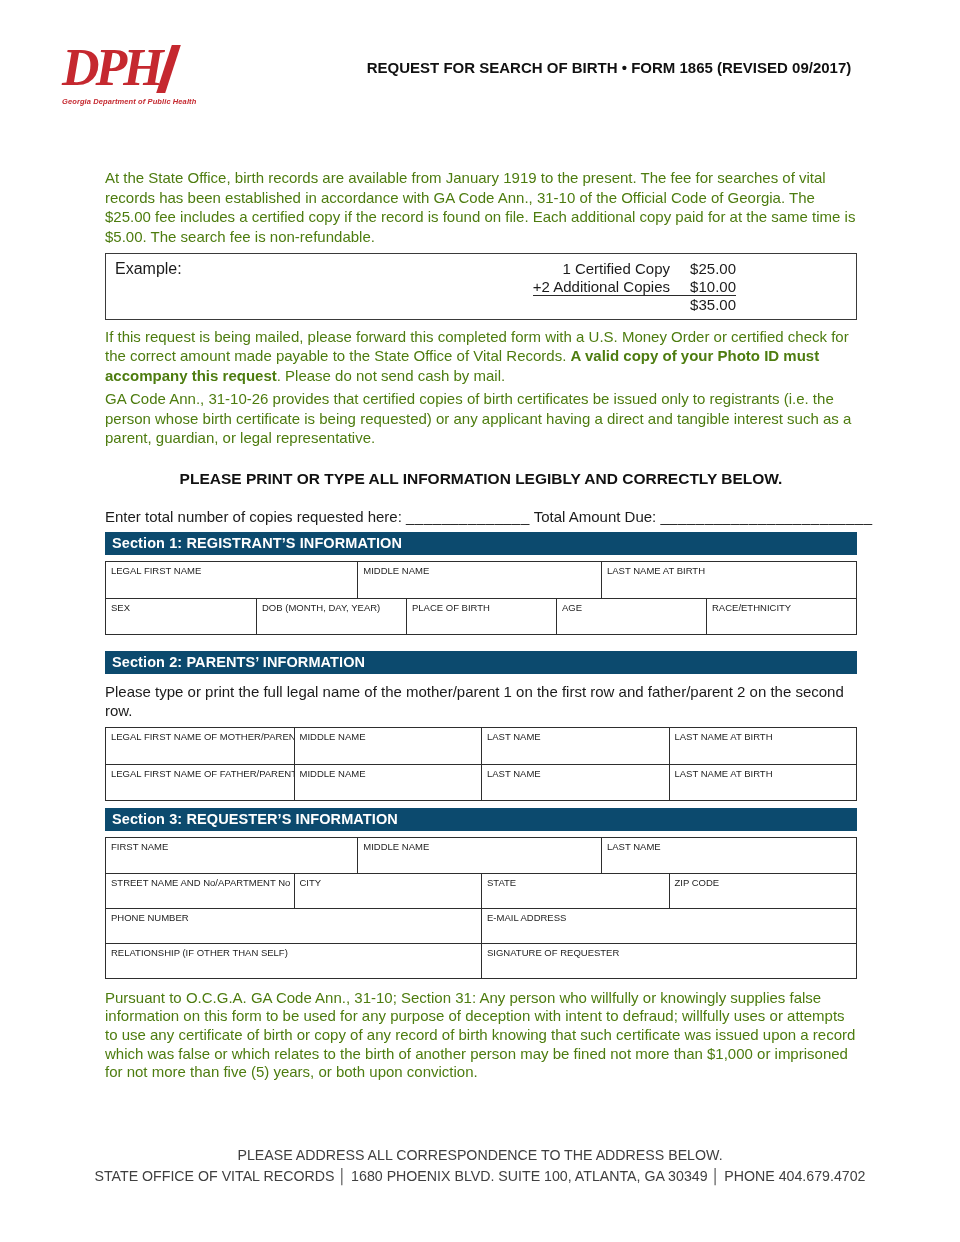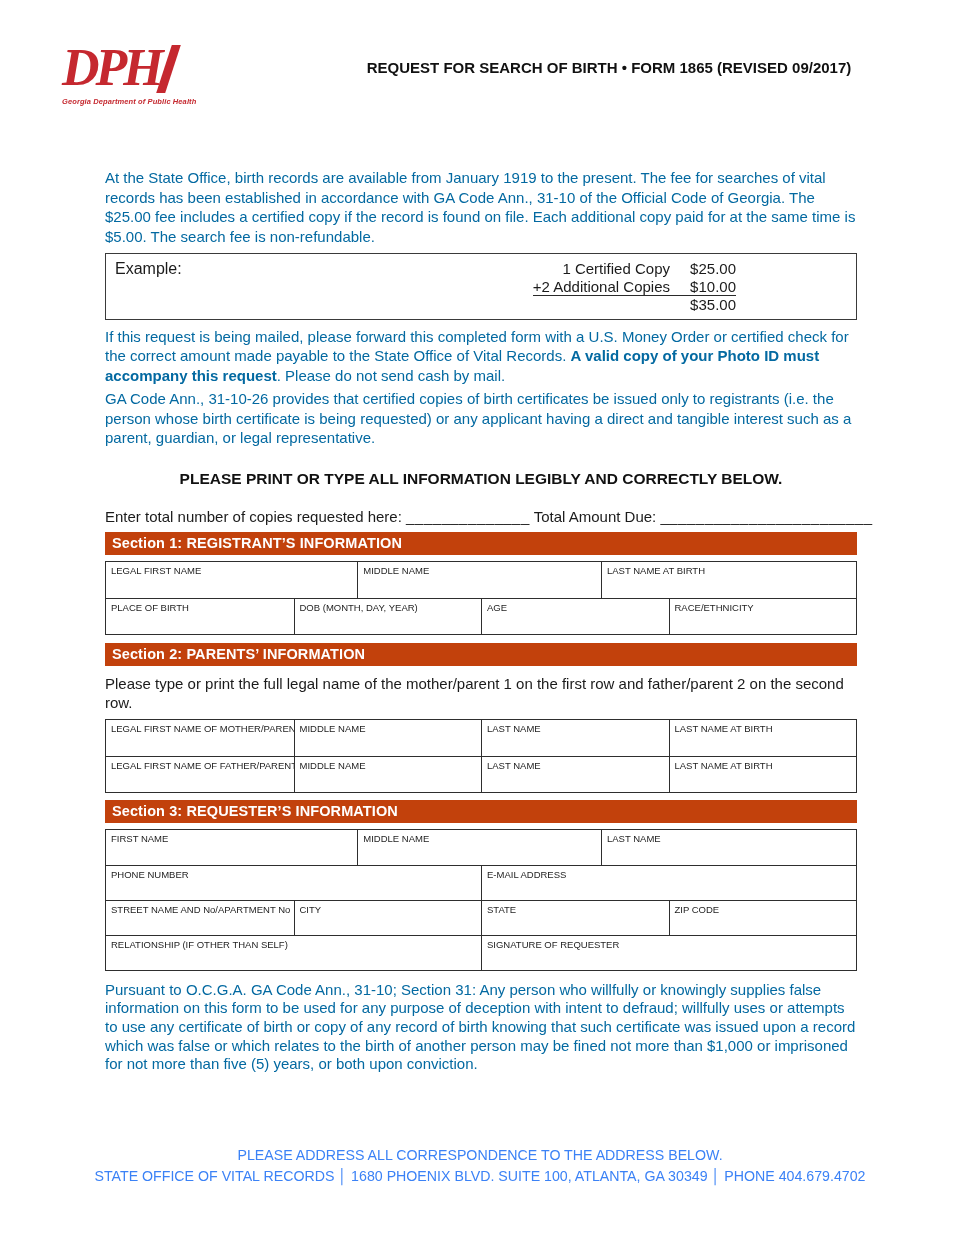--- a/index.html
+++ b/index.html
@@ -36,21 +36,21 @@
   }
   .form-title {
     position:absolute; top:59px; left:0; width:100%;
     padding-left:258px;
     text-align:center;
     font-weight:bold; font-size:15px; color:#111;
   }
 
   
   .content { position:absolute; top:168px; left:105px; width:752px; }
-  .para { font-size:15px; line-height:19.5px; color:#0369a1; }
+  .para { font-size:15px; line-height:19.5px; color:#4d7c0f; }
   .b { font-weight:bold; }
 
   
   .example-box {
     margin-top:7px;
     border:1.5px solid #3a3a3a;
     padding:6px 2px 5px 9px;
     display:flex; align-items:flex-start;
     min-height:62px;
   }
@@ -70,28 +70,28 @@
     margin-top:22px; text-align:center;
     font-weight:bold; font-size:15.5px; color:#111;
   }
 
   .copies-line { margin-top:20px; font-size:15px; white-space:nowrap; }
   .copies-line .blank { letter-spacing:0.5px; }
 
   
   .section-bar {
     margin-top:7px;
-    background:#c2410c; color:#fff;
+    background:#0c4a6e; color:#fff;
     height:23px; line-height:23px;
     font-weight:bold; font-size:14.5px;
     padding-left:7px;
     letter-spacing:0.1px;
   }
   .section-bar.s1 { margin-top:7px; }
-  .section-bar.s2 { margin-top:8px; }
+  .section-bar.s2 { margin-top:16px; }
   .section-bar.s3 { margin-top:7px; }
 
   
   .ftable { margin-top:6px; border:1px solid #2e2e2e; }
   .frow { display:flex; height:36px; overflow:hidden; }
   .frow + .frow { border-top:1px solid #2e2e2e; }
   .frow35 { height:35px; }
   .fcell { position:relative; min-width:0; }
   .fcell + .fcell { border-left:1px solid #2e2e2e; }
   .fcell .flabel {
@@ -105,21 +105,21 @@
   .w50 { flex:1 1 50%; }
 
   .s2-note { margin-top:8px; font-size:15px; line-height:19.5px; }
   .t2 { margin-top:6px; }
 
   .legal { margin-top:10px; font-size:15px; line-height:18.7px; }
 
   
   .footer {
     position:absolute; top:1145px; left:0; width:100%;
-    text-align:center; font-size:14.2px; line-height:20.5px; color:#3b82f6;
+    text-align:center; font-size:14.2px; line-height:20.5px; color:#404040;
   }
 </style>
 </head>
 <body>
 
 <div class="page">
 
   <div class="logo">
     <div class="logo-row">
       <span class="logo-letters">DPH</span>
@@ -171,24 +171,27 @@
           </div>
         <div class="fcell w325">
             <span class="flabel">MIDDLE NAME</span>
           </div>
         <div class="fcell w34">
             <span class="flabel">LAST NAME AT BIRTH</span>
           </div>
       </div>
       <div class="frow">
         <div class="fcell w20">
+            <span class="flabel">SEX</span>
+          </div>
+        <div class="fcell w20">
+            <span class="flabel">DOB (MONTH, DAY, YEAR)</span>
+          </div>
+        <div class="fcell w20">
             <span class="flabel">PLACE OF BIRTH</span>
-          </div>
-        <div class="fcell w20">
-            <span class="flabel">DOB (MONTH, DAY, YEAR)</span>
           </div>
         <div class="fcell w20">
             <span class="flabel">AGE</span>
           </div>
         <div class="fcell w20">
             <span class="flabel">RACE/ETHNICITY</span>
           </div>
       </div>
     </div>
 
@@ -232,39 +235,39 @@
             <span class="flabel">FIRST NAME</span>
           </div>
         <div class="fcell w325">
             <span class="flabel">MIDDLE NAME</span>
           </div>
         <div class="fcell w34">
             <span class="flabel">LAST NAME</span>
           </div>
       </div>
       <div class="frow frow35">
+        <div class="fcell w25">
+            <span class="flabel">STREET NAME AND No/APARTMENT No</span>
+          </div>
+        <div class="fcell w25">
+            <span class="flabel">CITY</span>
+          </div>
+        <div class="fcell w25">
+            <span class="flabel">STATE</span>
+          </div>
+        <div class="fcell w25">
+            <span class="flabel">ZIP CODE</span>
+          </div>
+      </div>
+      <div class="frow frow35">
         <div class="fcell w50">
             <span class="flabel">PHONE NUMBER</span>
           </div>
         <div class="fcell w50">
             <span class="flabel">E-MAIL ADDRESS</span>
-          </div>
-      </div>
-      <div class="frow frow35">
-        <div class="fcell w25">
-            <span class="flabel">STREET NAME AND No/APARTMENT No</span>
-          </div>
-        <div class="fcell w25">
-            <span class="flabel">CITY</span>
-          </div>
-        <div class="fcell w25">
-            <span class="flabel">STATE</span>
-          </div>
-        <div class="fcell w25">
-            <span class="flabel">ZIP CODE</span>
           </div>
       </div>
       <div class="frow frow35">
         <div class="fcell w50">
             <span class="flabel">RELATIONSHIP (IF OTHER THAN SELF)</span>
           </div>
         <div class="fcell w50">
             <span class="flabel">SIGNATURE OF REQUESTER</span>
           </div>
       </div>

